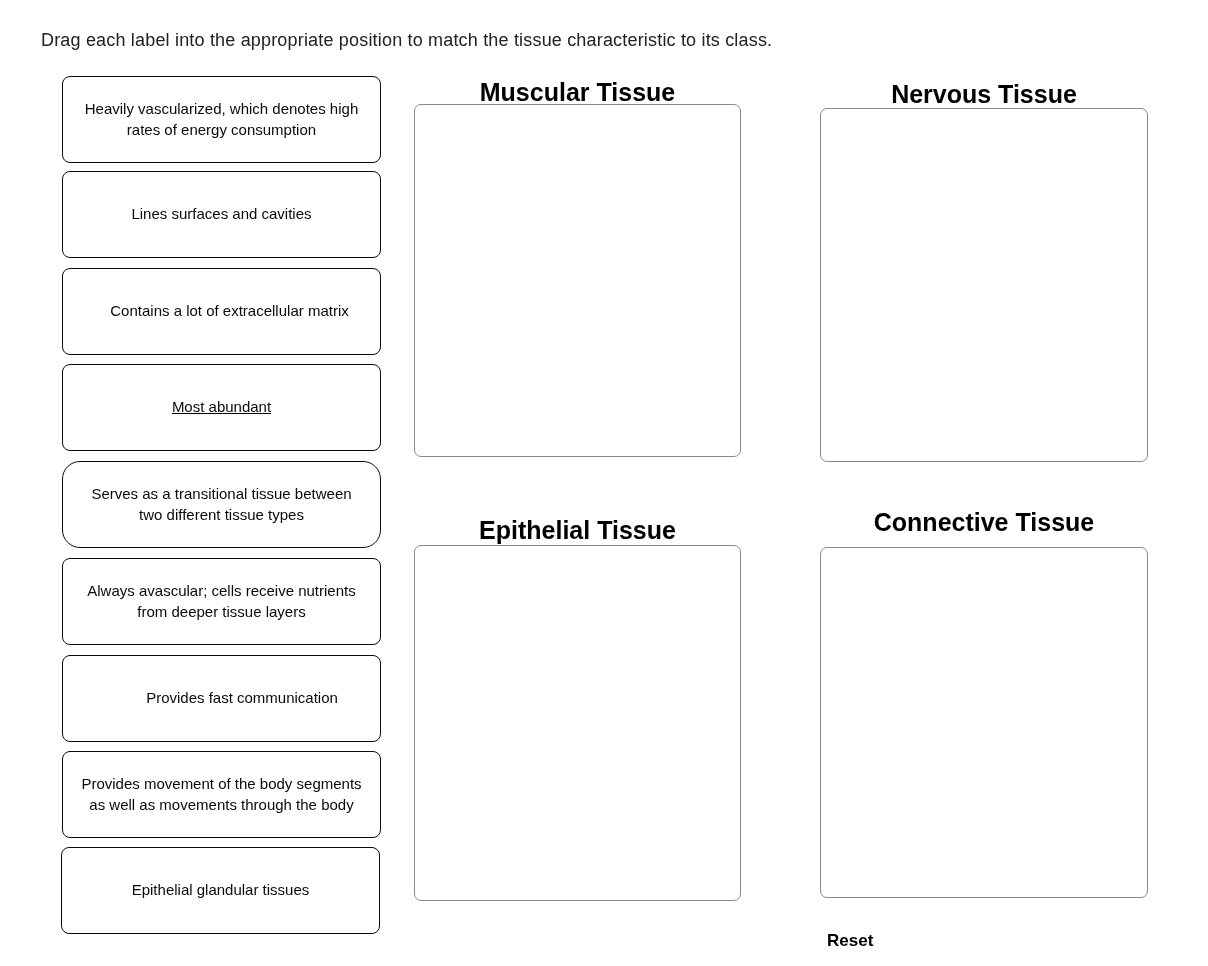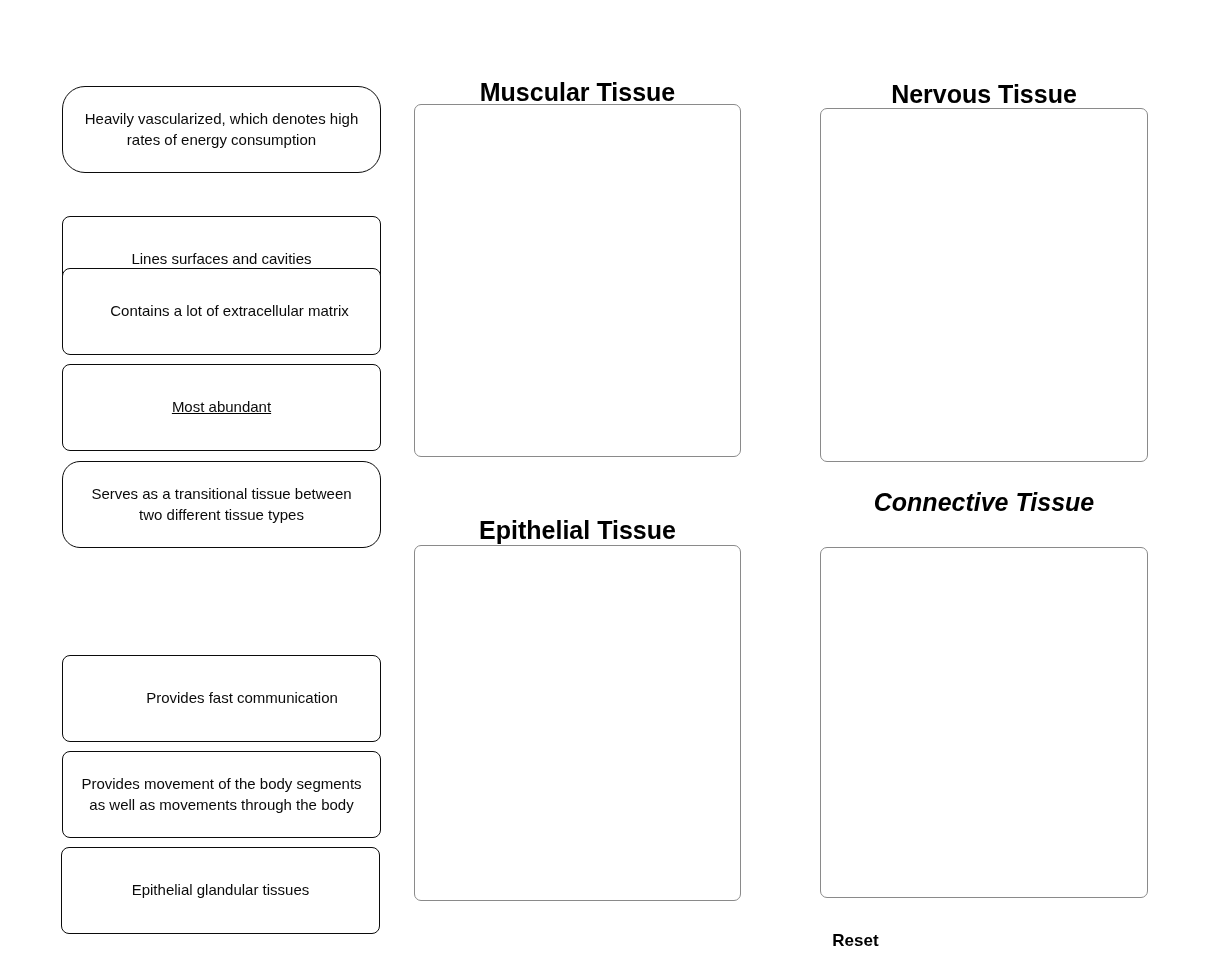--- a/index.html
+++ b/index.html
@@ -91,68 +91,72 @@
   .col-right { left: 820px; width: 328px; }
 
   .zone-muscular   { top: 104px; height: 353px; }
   .zone-nervous    { top: 108px; height: 354px; }
   .zone-epithelial { top: 545px; height: 356px; }
   .zone-connective { top: 547px; height: 351px; }
 
   .title-muscular   { left: 414px; width: 327px; top: 78px; }
   .title-nervous    { left: 820px; width: 328px; top: 80px; }
   .title-epithelial { left: 414px; width: 327px; top: 516px; }
-  .title-connective { left: 820px; width: 328px; top: 488px; font-style: italic; }
+  .title-connective { left: 820px; width: 328px; top: 508px; }
 
   
   .reset-button {
     position: absolute;
     left: 820px;
     width: 70px;
     top: 930px;
     font-size: 17px;
     font-weight: bold;
     color: #000000;
-    text-align: center;
+    text-align: left;
     padding-left: 7px;
     cursor: pointer;
     user-select: none;
     background: transparent;
     border: none;
     font-family: "Liberation Sans", sans-serif;
   }
 </style>
 </head>
 <body>
 
 <div id="stage">
 
+  <div class="prompt">Drag each label into the appropriate position to match the tissue characteristic to its class.</div>
 
   <div id="label-bank">
 
-    <div class="label-card" style="top:86px;border-radius:23px;">
+    <div class="label-card" style="top:76px;">
       <span class="label-text">Heavily vascularized, which denotes high rates of energy consumption</span>
     </div>
 
-    <div class="label-card" style="top:171px;margin-top:45px;">
+    <div class="label-card" style="top:171px;">
       <span class="label-text">Lines surfaces and cavities</span>
     </div>
 
     <div class="label-card" style="top:268px;padding-left:16px;">
       <span class="label-text">Contains a lot of extracellular matrix</span>
     </div>
 
     <div class="label-card" style="top:364px;text-decoration:underline;">
       <span class="label-text">Most abundant</span>
     </div>
 
     <div class="label-card" style="top:461px;border-radius:18px;">
       <span class="label-text">Serves as a transitional tissue between two different tissue types</span>
     </div>
 
+    <div class="label-card" style="top:558px;">
+      <span class="label-text">Always avascular; cells receive nutrients from deeper tissue layers</span>
+    </div>
 
     <div class="label-card" style="top:655px;padding-left:41px;">
       <span class="label-text">Provides fast communication</span>
     </div>
 
     <div class="label-card" style="top:751px;">
       <span class="label-text">Provides movement of the body segments as well as movements through the body</span>
     </div>
 
     <div class="label-card" style="top:847px; left:61px;">

